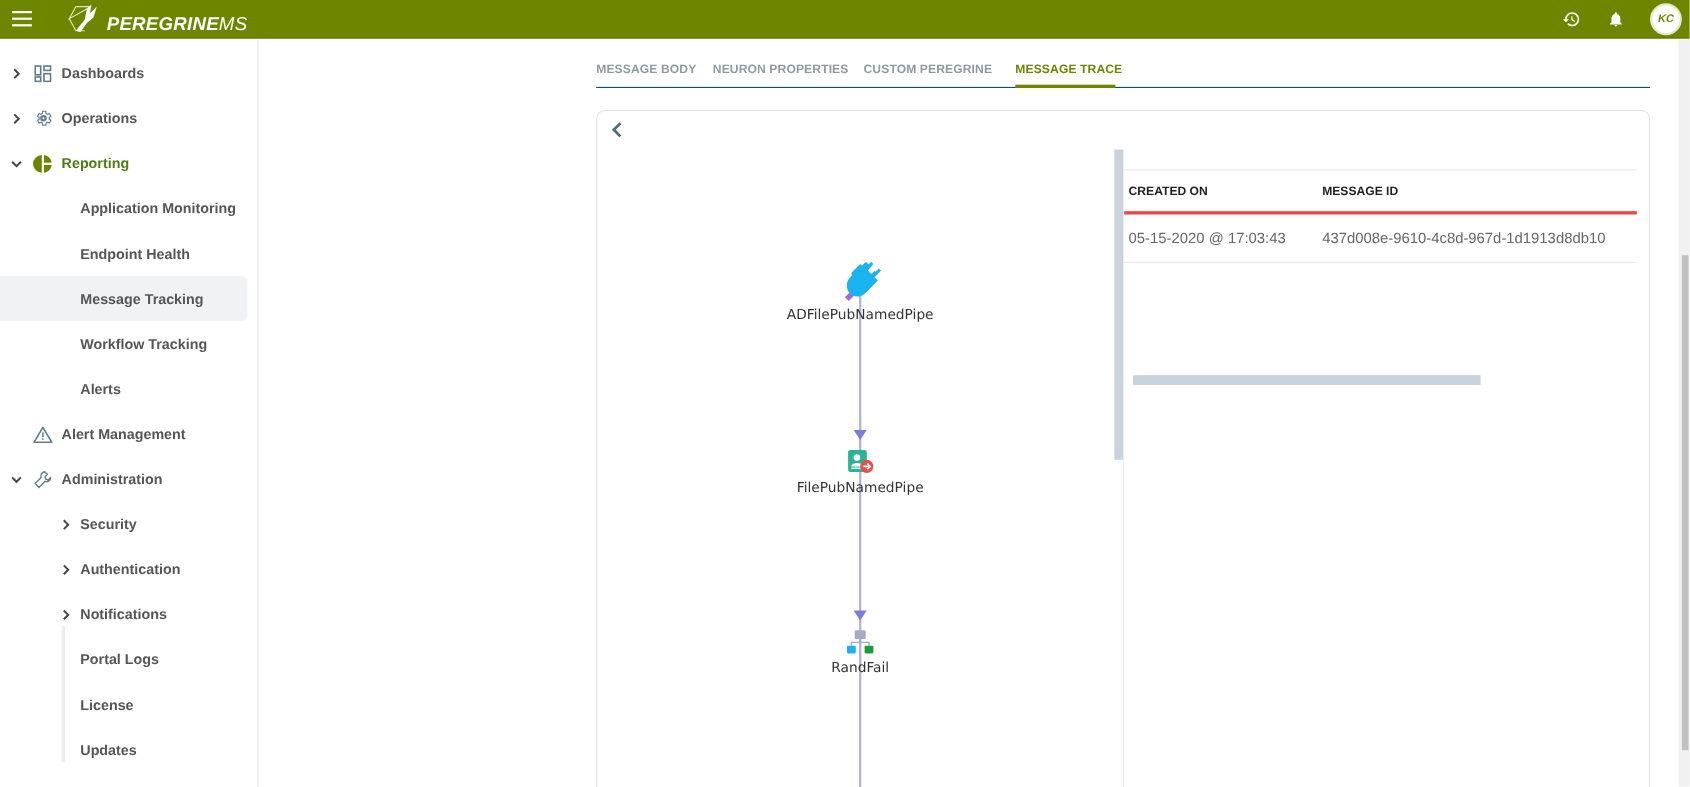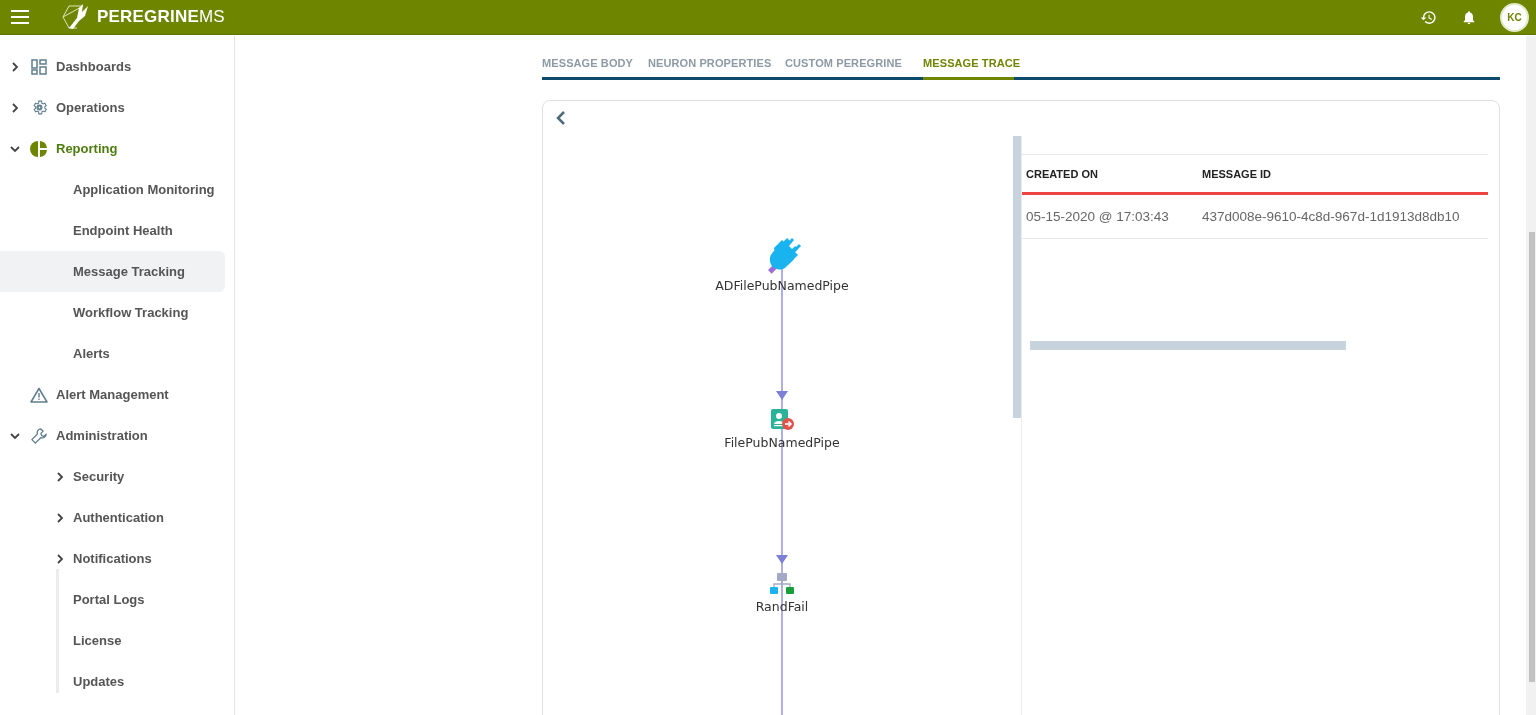--- a/index.html
+++ b/index.html
@@ -1,40 +1,40 @@
 <!DOCTYPE html>
 <html><head>
 <meta charset="utf-8">
 <style>
   * { box-sizing: border-box; margin: 0; padding: 0; }
   html, body { width: 1536px; height: 715px; overflow: hidden; background: #fff; font-family: "Liberation Sans", sans-serif; }
   .topbar { position: absolute; left: 0; top: 0; width: 1536px; height: 35px; background: #6e8500; border-bottom: 1px solid #5f7400; }
   .hamburger { position: absolute; left: 11px; top: 10px; width: 18px; height: 14px; cursor: pointer; }
   .hamburger span { display: block; height: 2px; background: #fff; margin-bottom: 4px; }
-  .logo { position: absolute; left: 57px; top: 2px; height: 30px; display: flex; align-items: center; }
+  .logo { position: absolute; left: 57px; top: 2px; height: 30px; display: flex; align-items: flex-end; font-style: italic; }
   .logo-mark { width: 40px; height: 30px; }
   .logo-text { color: #fff; font-size: 17px; font-weight: bold; letter-spacing: 0.2px; margin-left: 0px; }
   .logo-text .ms { font-weight: normal; }
-  .top-right { position: absolute; right: 0; top: 0; height: 35px; display: flex; align-items: center; }
+  .top-right { position: absolute; right: 0; top: 0; height: 35px; display: flex; align-items: center; font-style: italic; }
   .top-icon { width: 20px; height: 20px; margin-right: 21px; cursor: pointer; display: flex; align-items: center; justify-content: center; }
   .avatar { width: 29px; height: 29px; border-radius: 50%; background: #fff; border: 2px solid #e4e9c8; color: #6e8500; font-size: 10px; font-weight: bold; display: flex; align-items: center; justify-content: center; margin-right: 7px; cursor: pointer; }
 
   .sidebar { position: absolute; left: 0; top: 36px; width: 235px; height: 679px; background: #fff; border-right: 1px solid #e3e3e3; }
   .nav-item { position: absolute; left: 0; width: 225px; height: 41px; display: flex; align-items: center; cursor: pointer; font-size: 13px; color: #555; font-weight: bold; }
   .nav-item.active-bg { background: #f1f2f4; border-radius: 0 6px 6px 0; text-align: right; }
   .nav-item .chev { position: absolute; left: 9px; width: 12px; height: 12px; }
   .nav-item .icon { position: absolute; left: 29px; width: 20px; height: 20px; display: flex; align-items: center; justify-content: center; }
   .nav-item .label { position: absolute; left: 56px; }
   .nav-item.sub .label { left: 73px; }
   .nav-item.sub .chev { left: 54px; }
   .nav-item.green .label { color: #4d7c0f; }
   .sub-rail { position: absolute; left: 56px; top: 541px; width: 3px; height: 124px; background: #ececee; }
 
   .main { position: absolute; left: 236px; top: 36px; width: 1290px; height: 679px; }
-  .tabs { position: absolute; left: 306px; top: 0; width: 958px; height: 44px; border-bottom: 3px solid #0c4a6e; }
+  .tabs { position: absolute; left: 306px; top: 0; width: 958px; height: 44px; border-bottom: 1px solid #0c4a6e; }
   .tab { position: absolute; top: 21px; font-size: 11px; font-weight: bold; color: #8d9aa5; cursor: pointer; letter-spacing: 0.1px; }
   .tab.active { color: #6e8500; }
   .tab-underline { position: absolute; left: 381px; top: 41px; width: 91px; height: 3px; background: #6e8500; }
 
   .card { position: absolute; left: 306px; top: 64px; width: 958px; height: 640px; border: 1px solid #e0e0e0; border-radius: 8px; background: #fff; }
   .back-btn { position: absolute; left: 10px; top: 8px; width: 16px; height: 18px; cursor: pointer; }
   .flow-panel { position: absolute; left: 0; top: 35px; width: 478px; height: 605px; }
   .flow-line { position: absolute; left: 238px; top: 160px; width: 2px; height: 460px; background: #aeb0e5; }
   .arrowhead { position: absolute; width: 0; height: 0; border-left: 6px solid transparent; border-right: 6px solid transparent; border-top: 9px solid #7c7fd6; }
   .node { position: absolute; width: 200px; text-align: center; }

